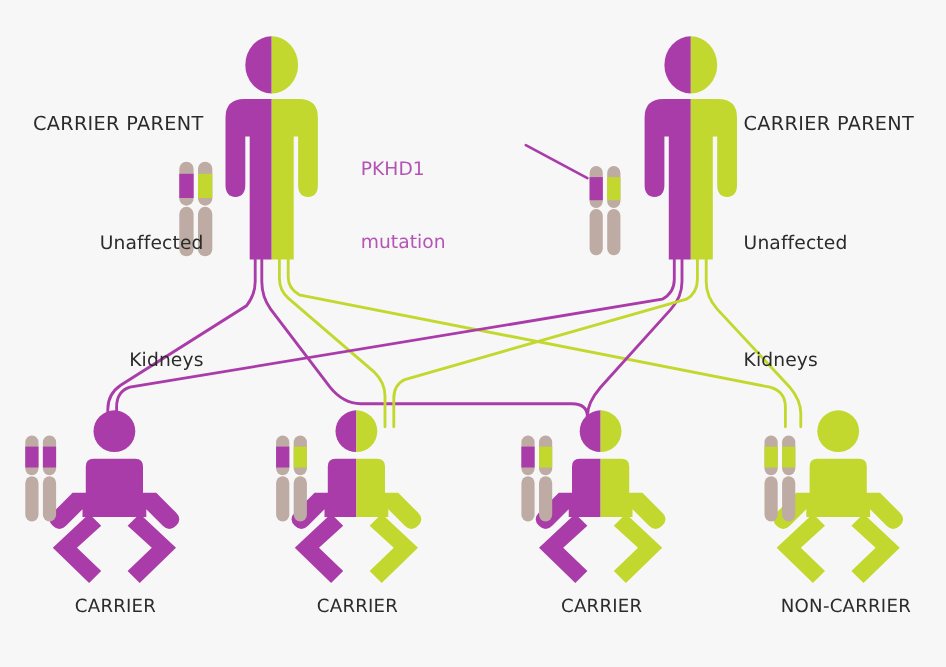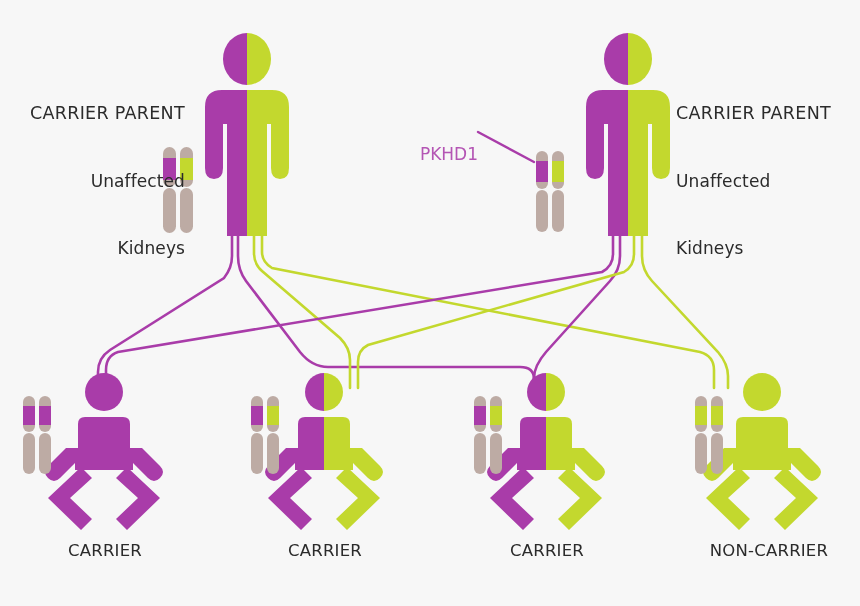--- a/index.html
+++ b/index.html
@@ -35,33 +35,32 @@
     color: #2b2b2b;
     line-height: 1.32;
     white-space: pre;
   }
   .parent-label {
     font-size: 17px;
     letter-spacing: 0.1px;
   }
   .parent-label .l1 { font-size: 17.5px; letter-spacing: 0.3px; }
   .parent-label .l2,
-  .parent-label .l3 { font-size: 17px; }
+  .parent-label .l3 { font-size: 17px; margin-top: 40px; }
 
   .child-label {
     font-size: 16.5px;
     text-align: center;
     line-height: 1.38;
   }
   .child-label .cl1 { letter-spacing: 0.2px; }
 
   .mut-label {
     font-size: 17px;
     color: #b455b4;
-    text-align: right;
     line-height: 1.3;
   }
 
   .lbl-right { text-align: right; }
   .lbl-left  { text-align: left; }
 </style>
 </head>
 <body>
 
 <div id="stage">
@@ -254,20 +253,21 @@
   </div>
 
   <div class="txt parent-label lbl-left" style="left:676px; top:57px; width:184px;">
     <div class="l1">CARRIER PARENT</div>
     <div class="l2">Unaffected</div>
     <div class="l3">Kidneys</div>
   </div>
 
   <div class="txt mut-label" style="left:328px; top:99px; width:150px;">
     <div>PKHD1</div>
+    <div>mutation</div>
   </div>
 
   <div class="txt child-label" style="left:22px; top:494px; width:166px;">
     <div class="cl1">CARRIER</div>
     
     
   </div>
 
   <div class="txt child-label" style="left:242px; top:494px; width:166px;">
     <div class="cl1">CARRIER</div>

